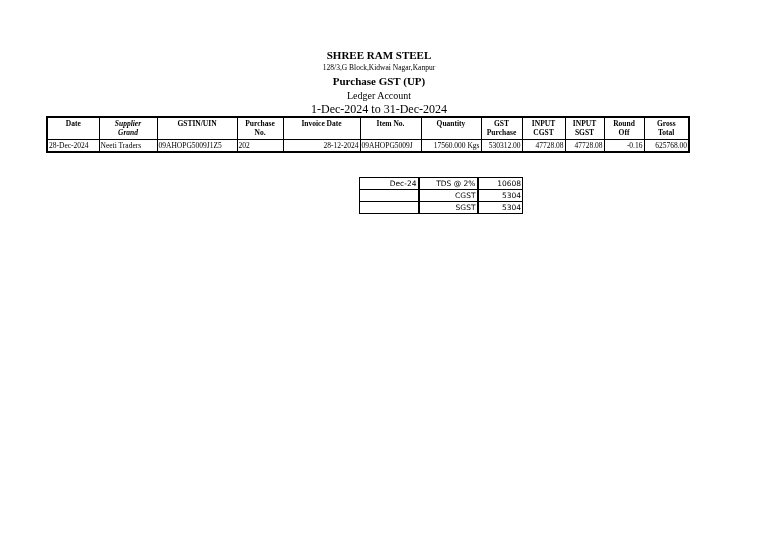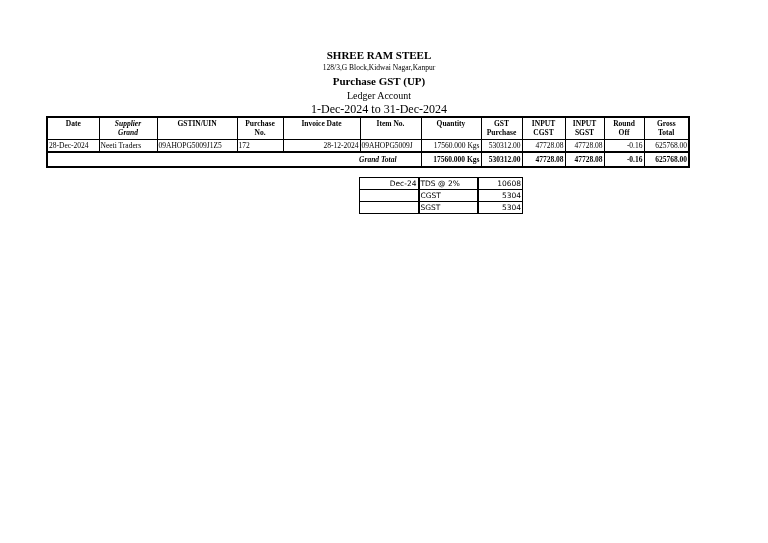--- a/index.html
+++ b/index.html
@@ -34,21 +34,21 @@
 
   table.tds-table {
     position: absolute; left: 359px; top: 177px;
     border-collapse: collapse; table-layout: fixed;
     font-family: "DejaVu Sans", sans-serif; font-size: 7.5px;
     border: 1px solid #000;
   }
   table.tds-table td {
     border: 1px solid #000; height: 11px; padding: 0 1px; white-space: nowrap; line-height: 11px;
   }
-  table.tds-table td.mid { border-left: 2px solid #000; border-right: 2px solid #000; }
+  table.tds-table td.mid { border-left: 2px solid #000; border-right: 2px solid #000; text-align: right; }
 </style>
 </head>
 <body>
 
 <div class="hdr company">SHREE RAM STEEL</div>
 <div class="hdr address">128/3,G Block,Kidwai Nagar,Kanpur</div>
 <div class="hdr report">Purchase GST (UP)</div>
 <div class="hdr ledger">Ledger Account</div>
 <div class="hdr period">1-Dec-2024 to 31-Dec-2024</div>
 
@@ -81,32 +81,23 @@
       <th><span>INPUT</span><br><span>SGST</span></th>
       <th><span>Round</span><br><span>Off</span></th>
       <th><span>Gross</span><br><span>Total</span></th>
     </tr>
   </thead>
   <tbody>
     <tr class="data">
       <td class="l">28-Dec-2024</td>
       <td class="l">Neeti Traders</td>
       <td class="l">09AHOPG5009J1Z5</td>
-      <td class="l">172</td>
+      <td class="l">202</td>
       <td class="r">28-12-2024</td>
       <td class="l">09AHOPG5009J</td>
-      <td class="r">17560.000 Kgs</td>
-      <td class="r">530312.00</td>
-      <td class="r">47728.08</td>
-      <td class="r">47728.08</td>
-      <td class="r">-0.16</td>
-      <td class="r">625768.00</td>
-    </tr>
-    <tr class="total">
-      <td colspan="6" class="gt-label">Grand Total</td>
       <td class="r">17560.000 Kgs</td>
       <td class="r">530312.00</td>
       <td class="r">47728.08</td>
       <td class="r">47728.08</td>
       <td class="r">-0.16</td>
       <td class="r">625768.00</td>
     </tr>
   </tbody>
 </table>
 

